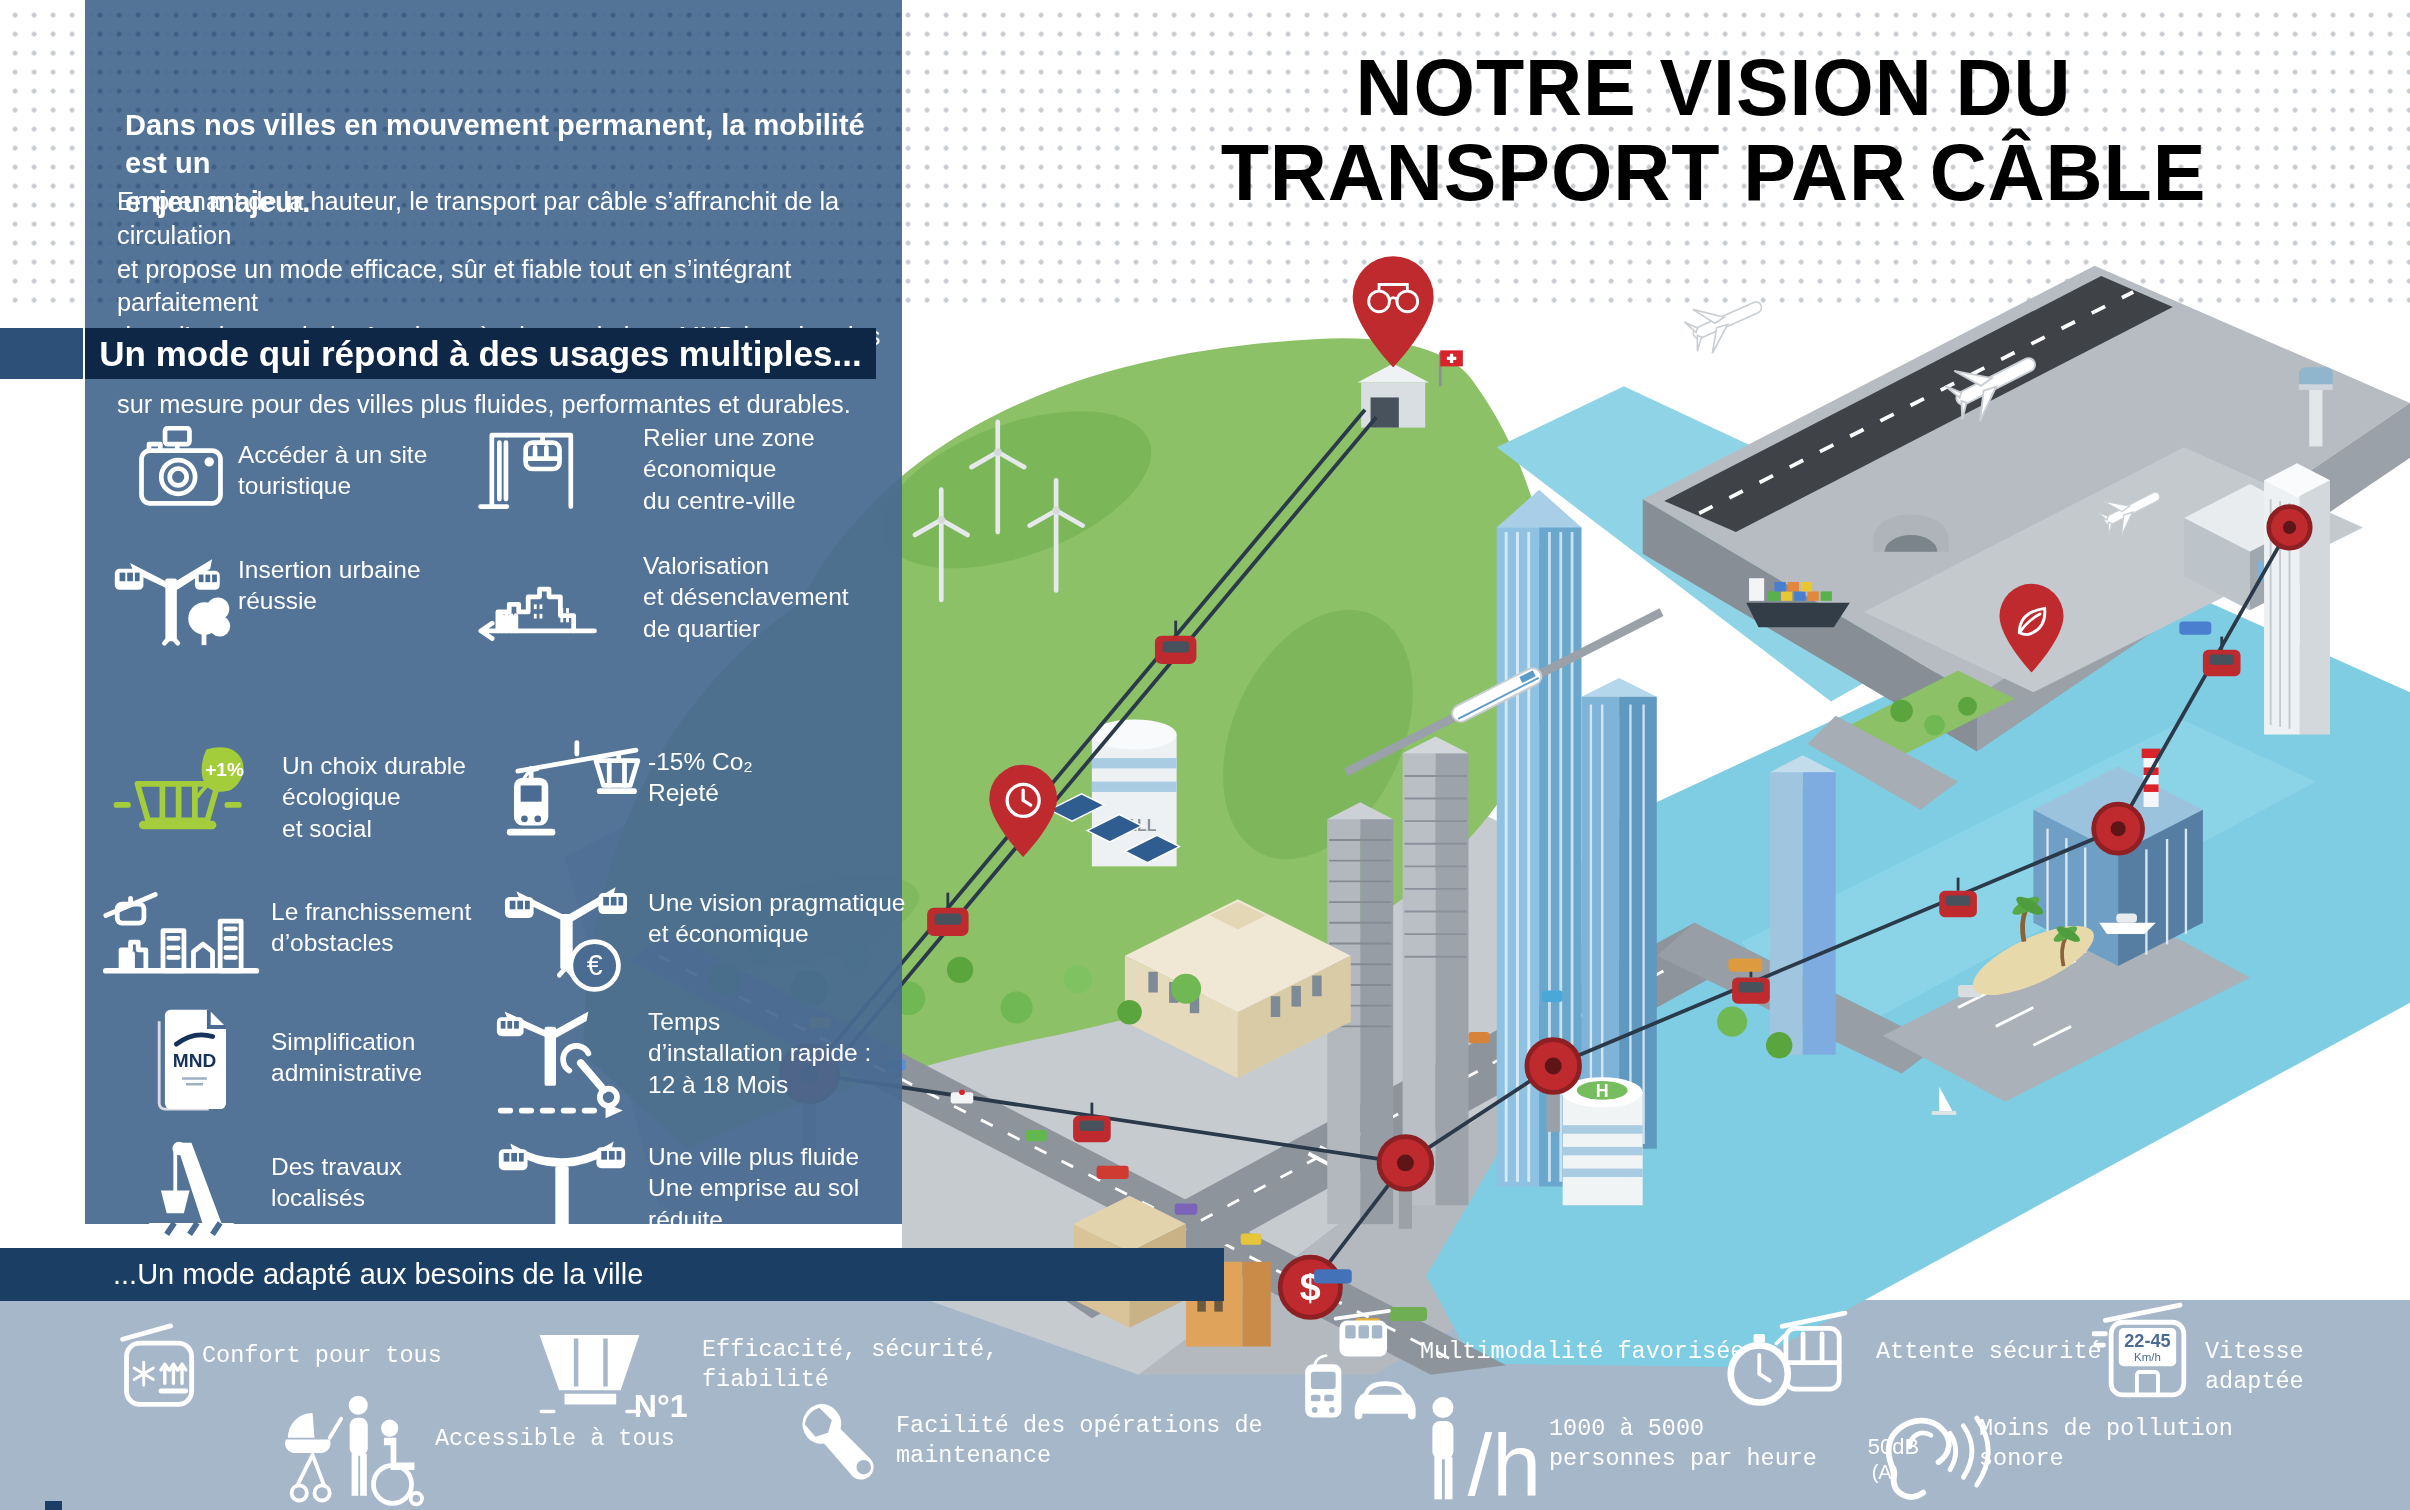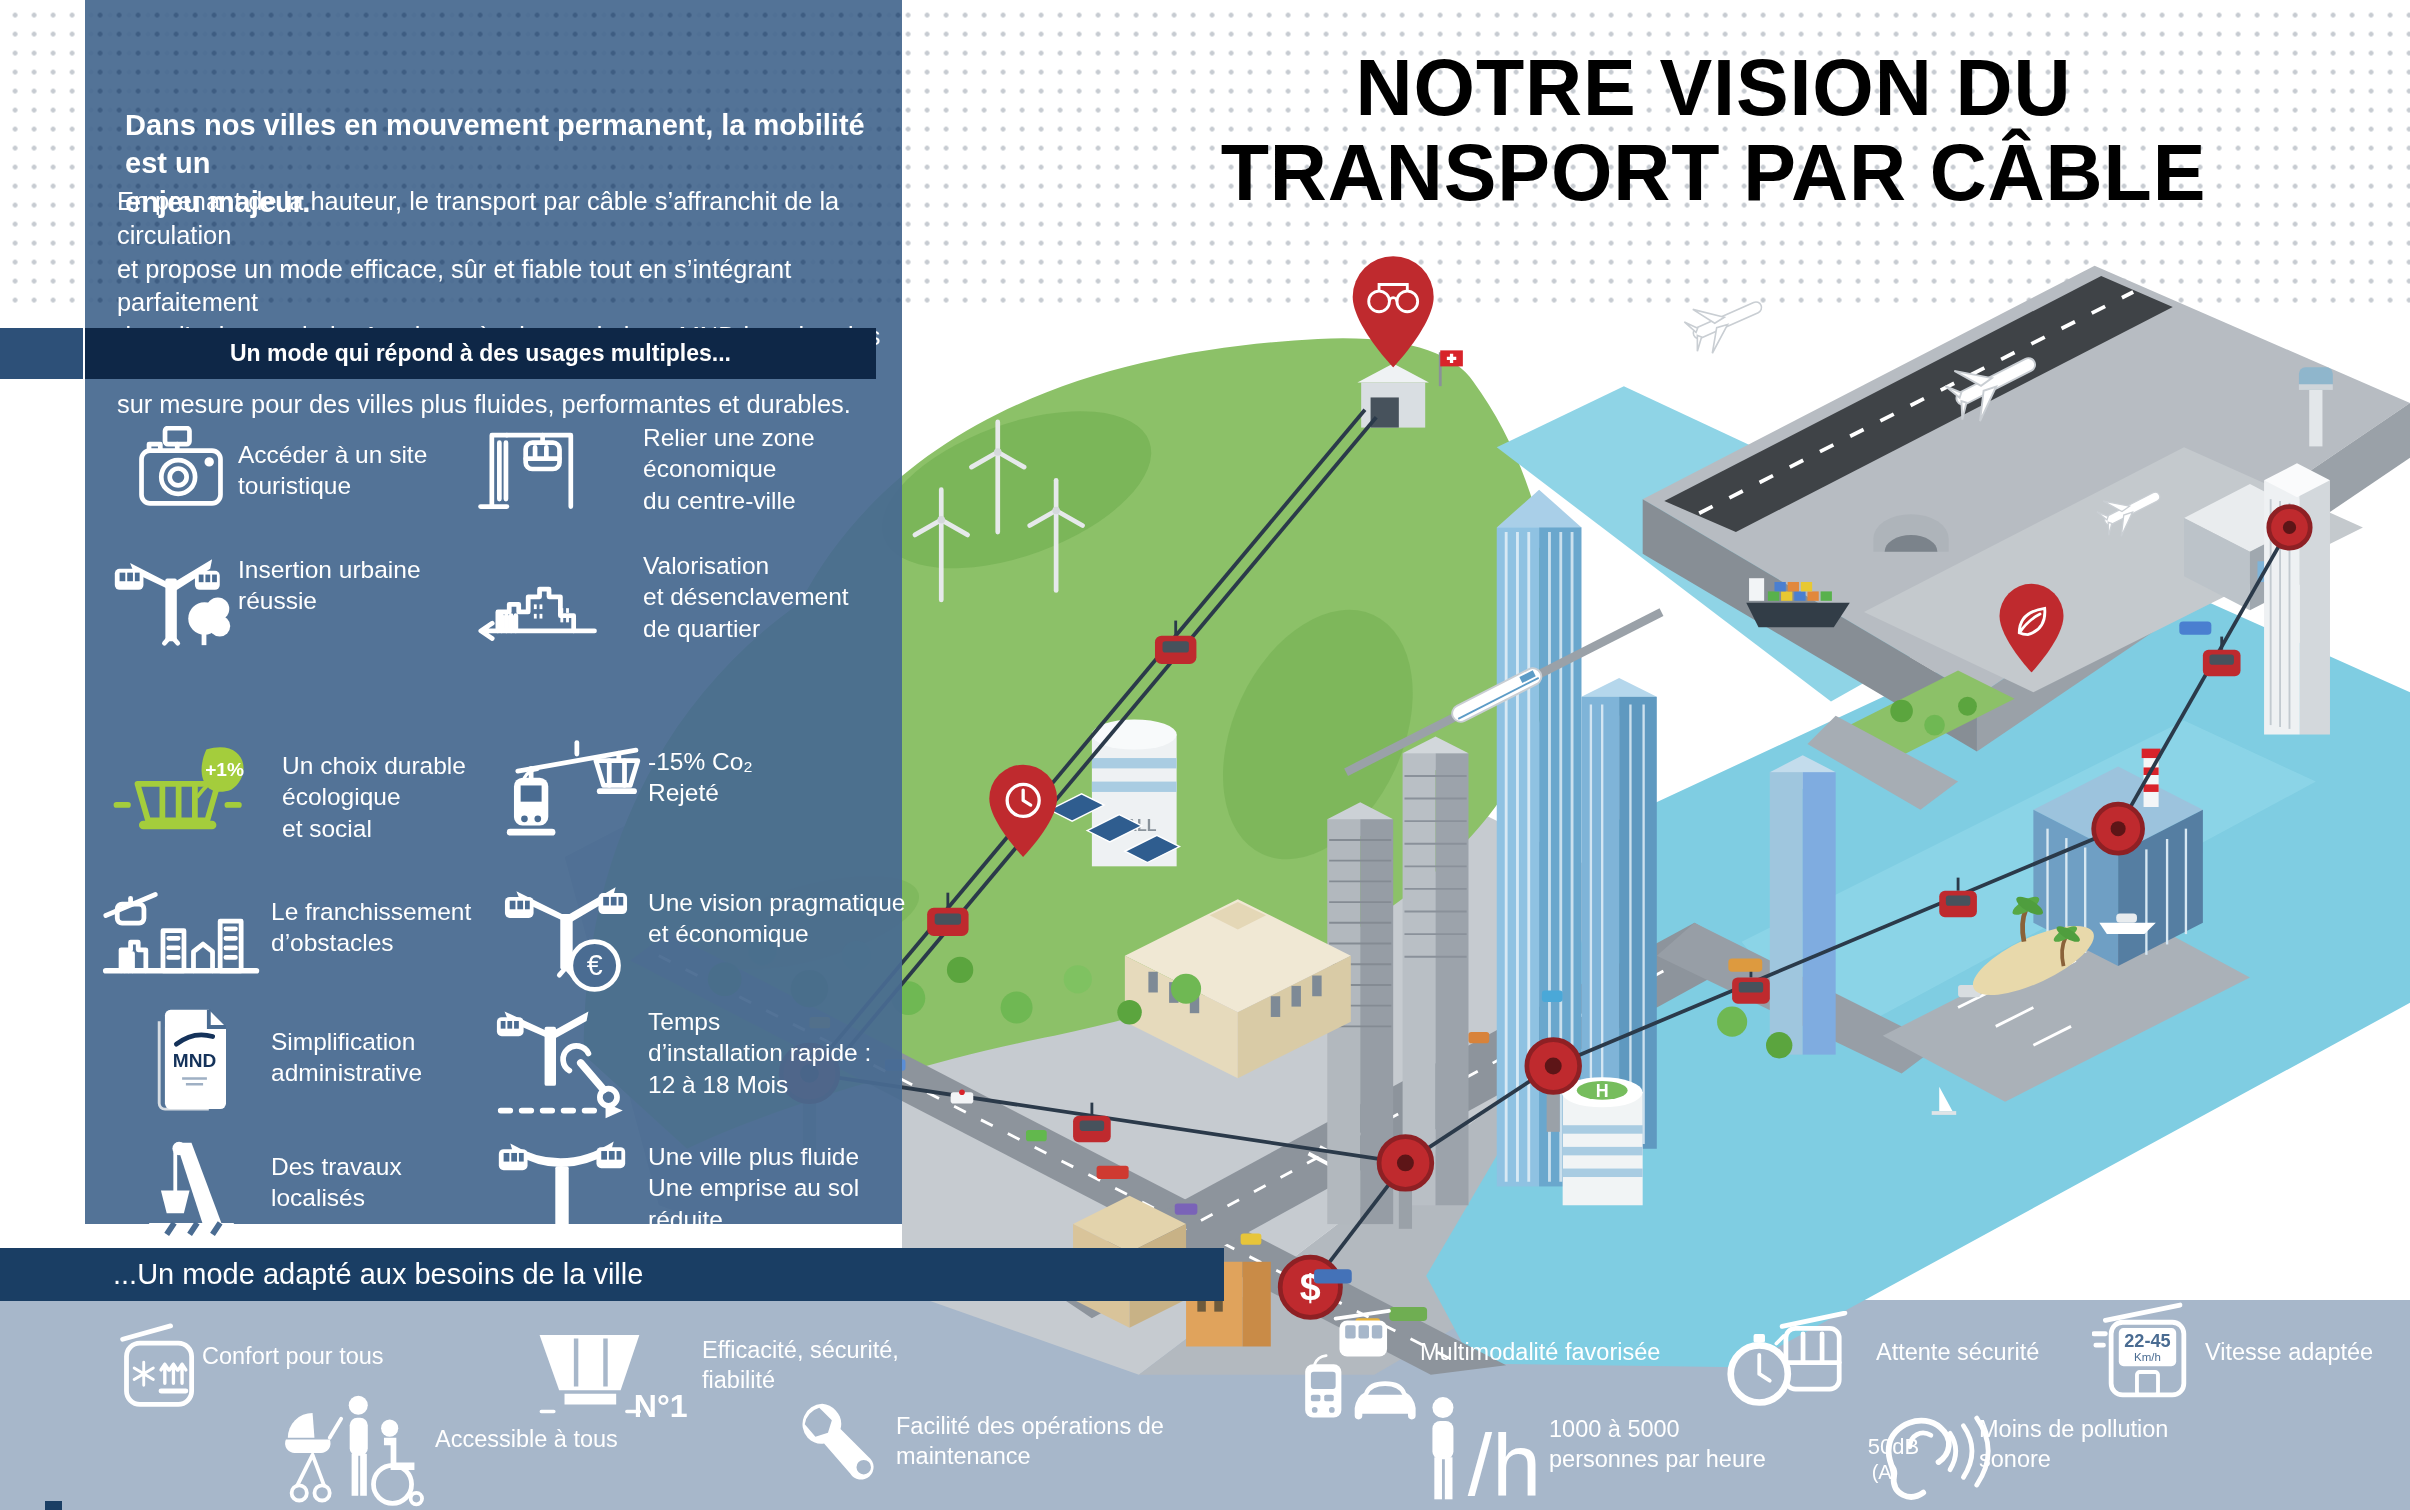--- a/index.html
+++ b/index.html
@@ -13,30 +13,30 @@
   .sidebar{position:absolute;left:85px;top:0;width:817px;height:1224px;
       background:rgba(72,106,144,0.94);z-index:3;}
   .sidebar-dots{position:absolute;left:0;top:0;width:100%;height:311px;
       background-image:radial-gradient(circle,#3e5d82 2.1px,transparent 2.6px);
       background-size:19px 19px;background-position:5.6px 5.6px;}
   .headline{position:absolute;left:28px;top:94px;width:763px;color:#fff;font-weight:bold;
       font-size:29px;line-height:1.32;white-space:pre-line;margin:12px;}
   .para{position:absolute;left:28px;top:181px;width:772px;color:#fff;
       font-size:25.4px;line-height:1.33;white-space:pre-line;margin:4px;}
   .bar{position:absolute;left:85px;width:791px;height:51px;background:#0e2747;color:#fff;
-      display:flex;align-items:center;justify-content:center;font-weight:bold;font-size:23px;z-index:5;}
+      display:flex;align-items:center;justify-content:center;font-weight:bold;font-size:35px;z-index:5;}
   .bar::before{content:"";position:absolute;left:-85px;top:0;width:83px;height:100%;background:#2d5078;}
   .bar1{top:328px;} .bar2{top:688px;}
   .bar3{position:absolute;left:0;top:1248px;width:1224px;height:53px;background:#1a3e64;color:#fff;
       display:flex;align-items:center;font-weight:normal;font-size:29px;padding-left:113px;
       box-sizing:border-box;z-index:5;}
   .band{position:absolute;left:0;top:1300px;width:2411px;height:210px;background:#a7b7ca;z-index:1;}
   .ic{position:absolute;z-index:6;}
   .lbl{position:absolute;z-index:6;color:#fff;font-size:24.5px;line-height:1.28;white-space:pre-line;}
-  .lbl-sm{font-size:23.5px;}
+  .lbl-sm{font-size:23.5px;font-family:Liberation Mono, monospace;}
   .title{position:absolute;left:1177px;top:45px;width:1073px;z-index:1;margin:0;text-align:center;
       color:#000000;font-weight:bold;font-size:79px;line-height:1.08;white-space:pre-line;letter-spacing:0.9px;}
   .corner-mark{position:absolute;left:45px;top:1501px;width:17px;height:9.4px;background:#1a3e64;z-index:7;}
   svg{font-family:inherit;}
   .s{stroke:#fff;stroke-width:5;fill:none;stroke-linecap:round;stroke-linejoin:round;}
   .f{fill:#fff;stroke:none;}
 </style>
 </head>
 <body>
 

